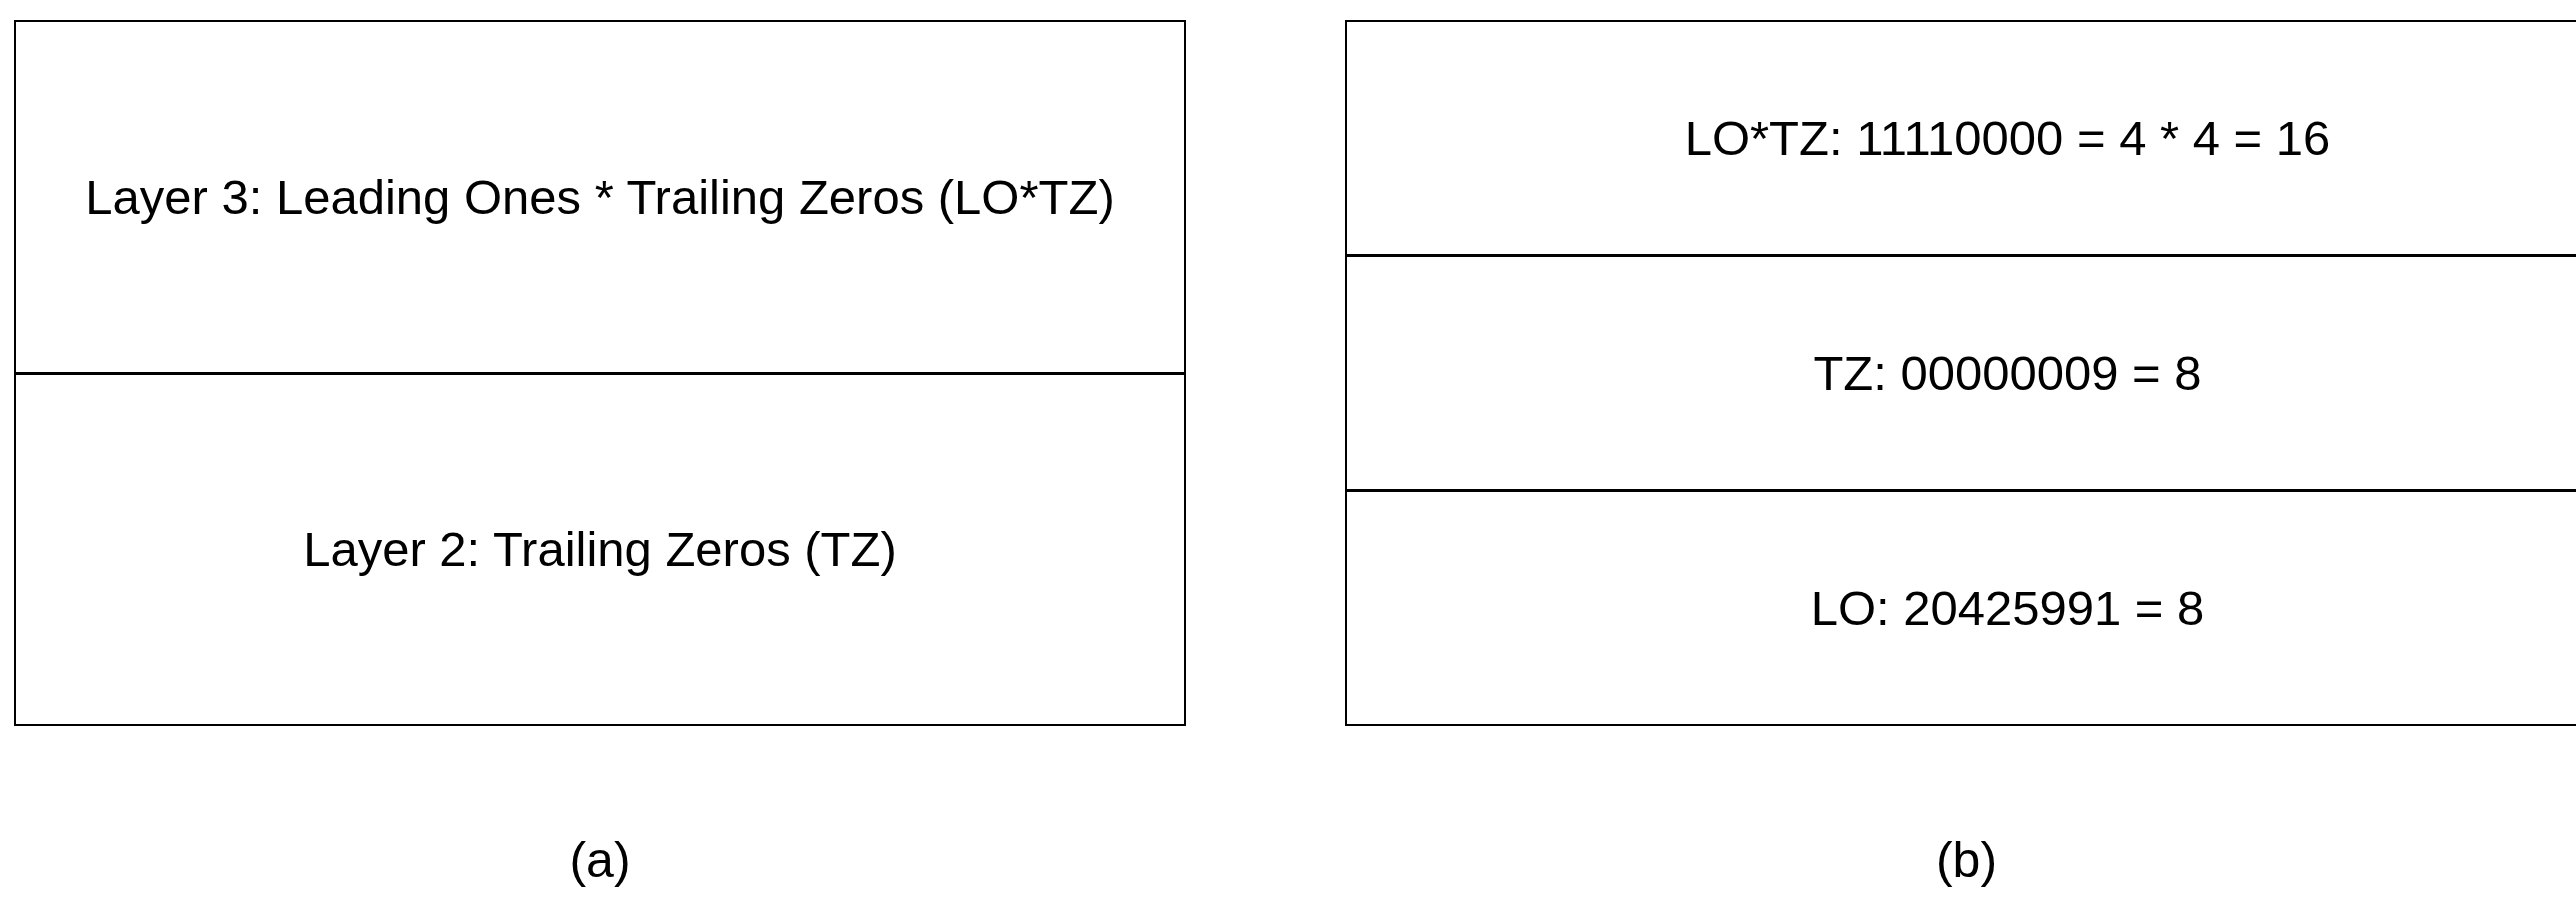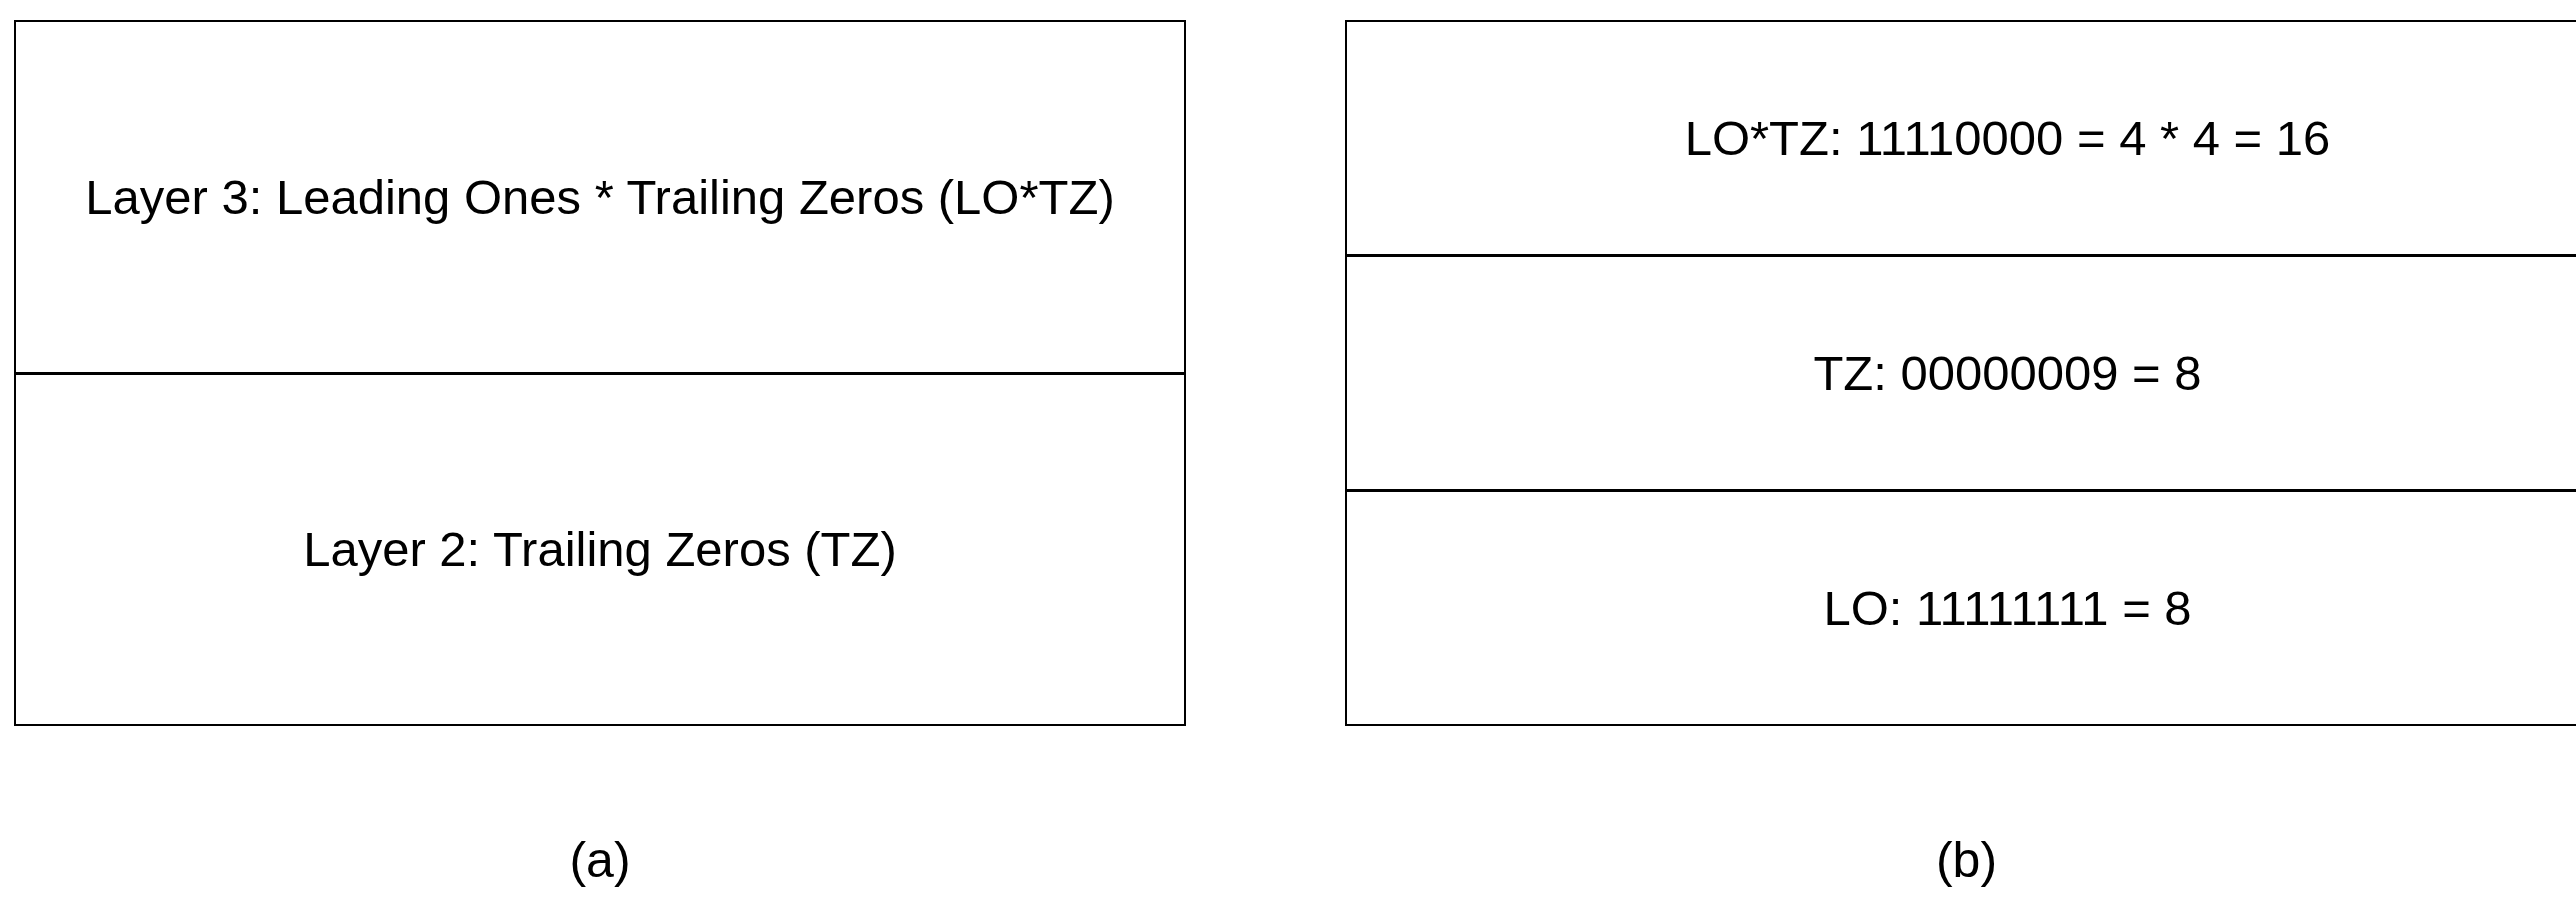--- a/index.html
+++ b/index.html
@@ -67,21 +67,21 @@
   </div>
 
   <div class="panel panel-b">
     <div class="layer-row">
       <span>LO*TZ: 11110000 = 4 * 4 = 16</span>
     </div>
     <div class="layer-row">
       <span>TZ: 00000009 = 8</span>
     </div>
     <div class="layer-row">
-      <span>LO: 11111111 = 8</span>
+      <span>LO: 20425991 = 8</span>
     </div>
   </div>
 
   <div class="caption caption-a">(a)</div>
 
   <div class="caption caption-b">(b)</div>
 
 </div>
 
 

